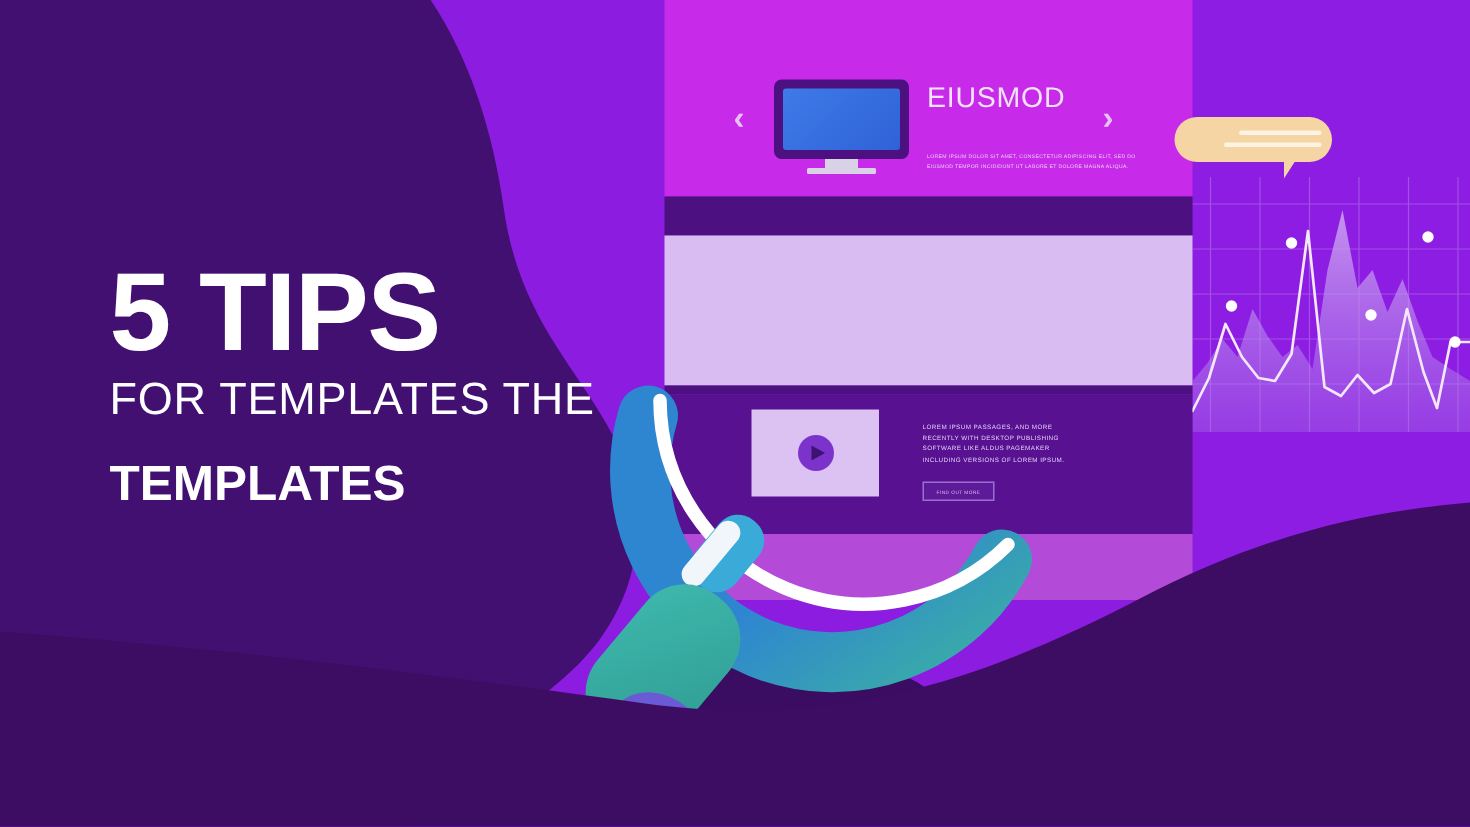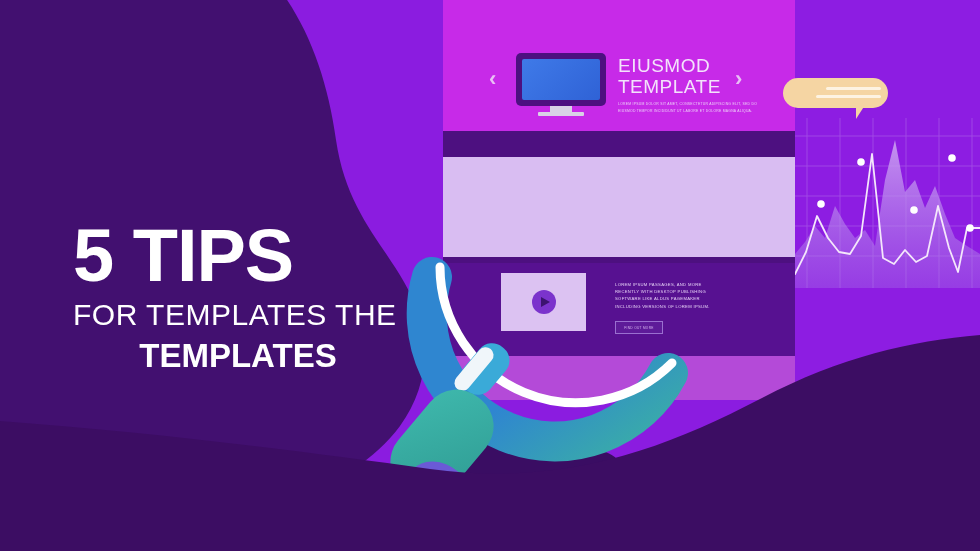--- a/index.html
+++ b/index.html
@@ -150,33 +150,32 @@
 
   
   .chart{position:absolute;left:795px;top:118px;width:185px;height:170px;}
 
   
   .magnifier{position:absolute;left:380px;top:255px;width:330px;height:296px;}
 
   
   .headline{position:absolute;left:73px;top:172px;width:330px;color:#fff;}
   .h-1{
-    font-size:74px;line-height:72px;font-weight:bold;letter-spacing:-1px;margin-top:48px;
+    font-size:74px;line-height:72px;font-weight:bold;letter-spacing:-1px;
   }
   .h-2{
     font-size:30px;line-height:38px;font-weight:300;letter-spacing:.5px;
     margin-top:4px;
   }
   .h-3{
     font-size:30px;line-height:38px;font-weight:300;letter-spacing:.5px;
   }
   .h-4{
     font-size:33px;line-height:40px;font-weight:bold;letter-spacing:0px;
-    margin-top:2px;
-    text-align:center;
+    margin-top:16px;
   }
 </style>
 </head>
 <body>
 
 <div id="stage">
 
   <div class="field-right"></div>
   <div class="field-chart"></div>
 
@@ -186,21 +185,20 @@
       <div class="monitor">
         <div class="mon-bezel"></div>
         <div class="mon-screen"></div>
         <div class="mon-neck"></div>
         <div class="mon-base"></div>
       </div>
       <div class="chev chev-left">‹</div>
       <div class="chev chev-right">›</div>
       <div class="hero-title">
         <div>EIUSMOD</div>
-        <div>TEMPLATE</div>
       </div>
       <div class="hero-sub">LOREM IPSUM DOLOR SIT AMET, CONSECTETUR ADIPISCING ELIT, SED DO EIUSMOD TEMPOR INCIDIDUNT UT LABORE ET DOLORE MAGNA ALIQUA.</div>
     </div>
 
     <div class="panel-darkband"></div>
 
     <div class="panel-icons">
       <div class="circle-row">
         <div class="ic" style="left:52px"></div>
         <div class="bar1" style="left:50px"></div>

